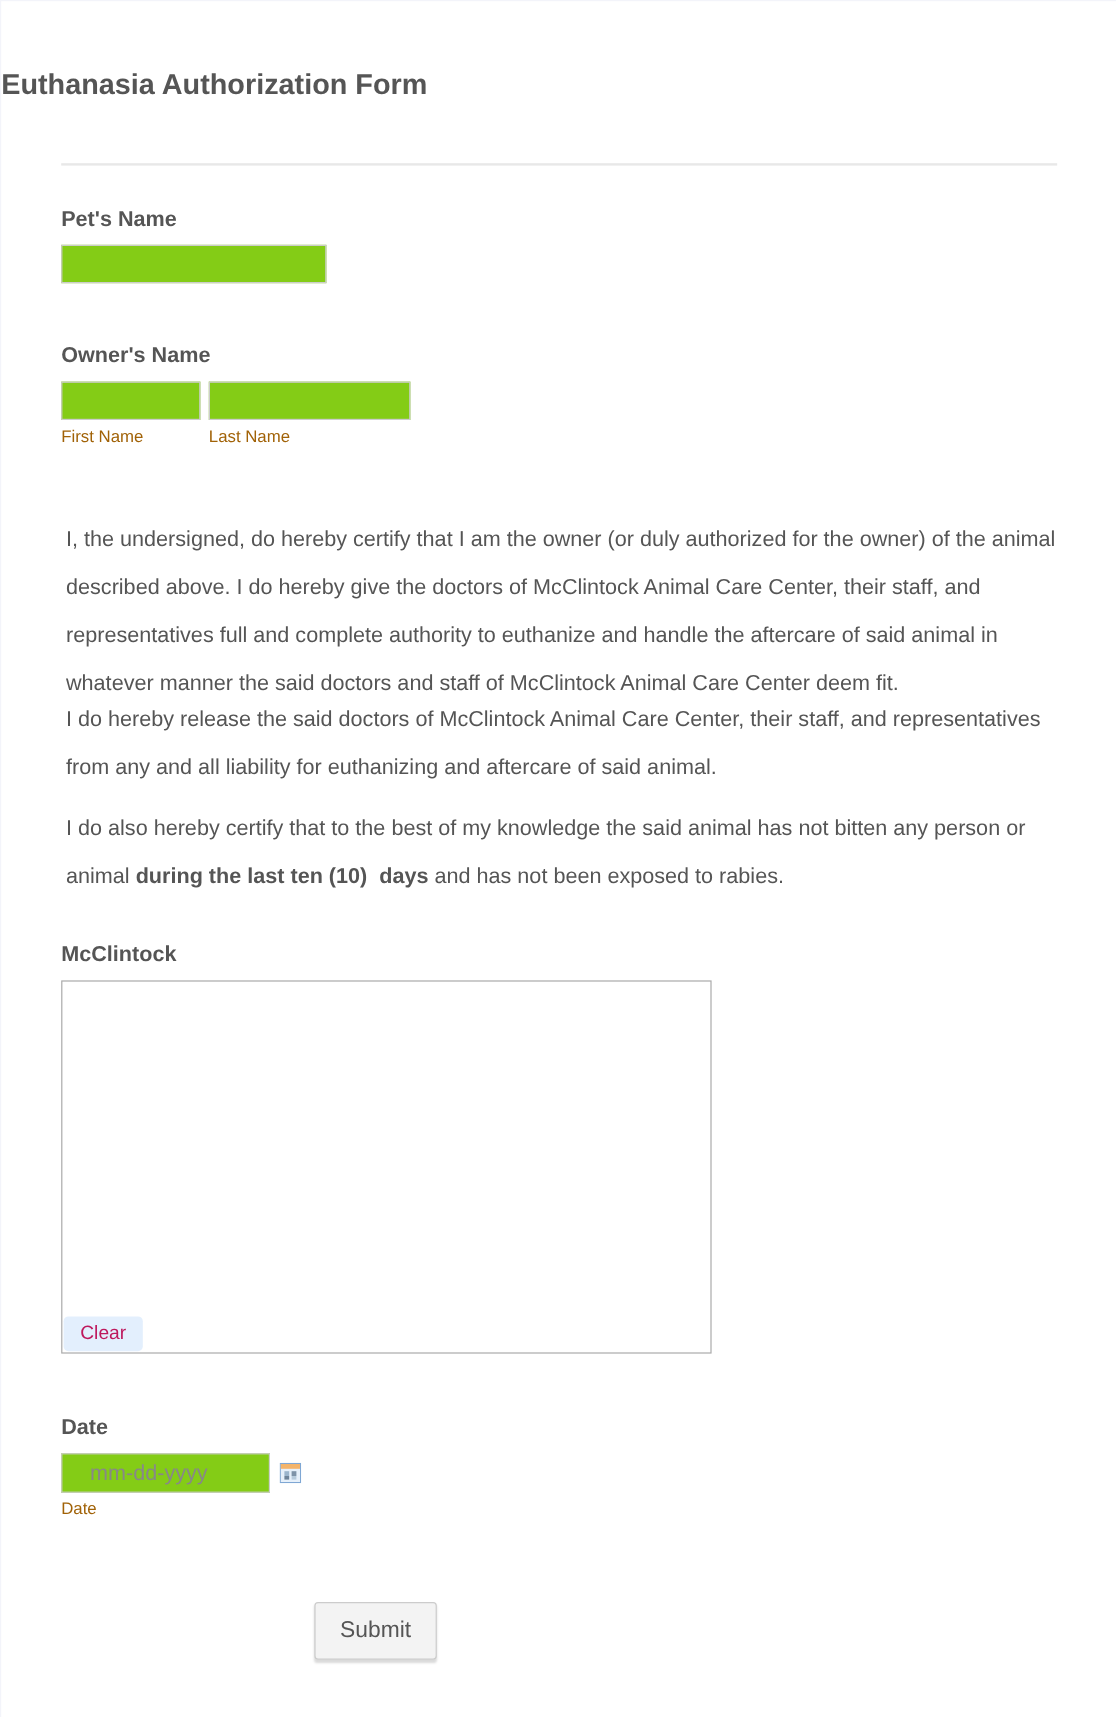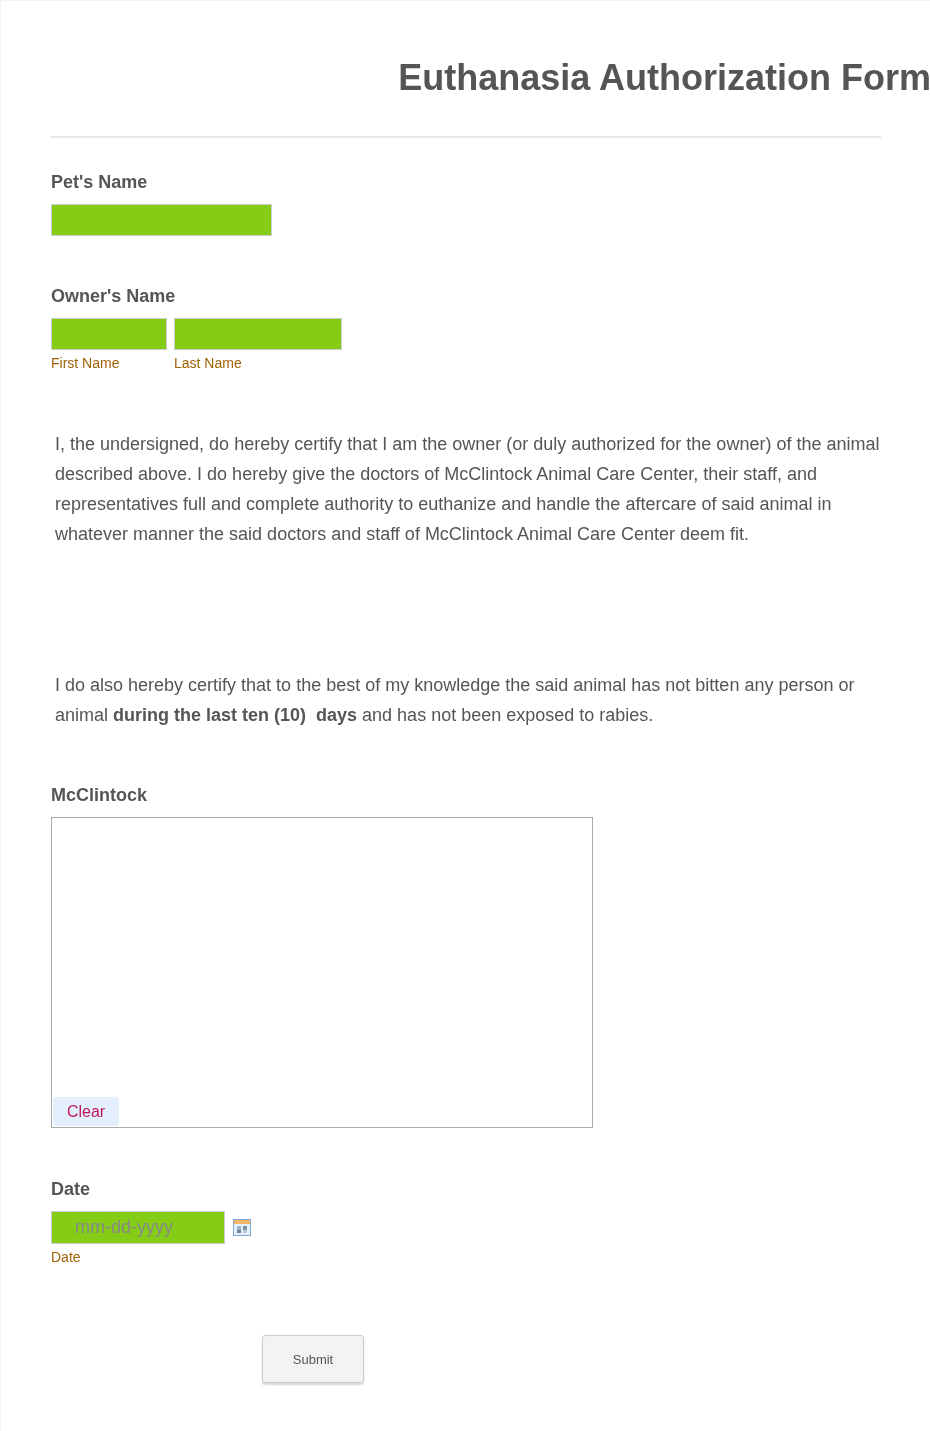--- a/index.html
+++ b/index.html
@@ -6,72 +6,73 @@
     body {
       width:930px; height:1431px; background:#f3f4fa;
       font-family:"Liberation Sans", sans-serif; color:#555;
       position:relative; overflow:hidden;
     }
     .form {
       position:absolute; left:1px; top:1px; width:929px; height:1430px;
       background:#fff;
     }
     .title {
-      position:absolute; left:0; top:56px; width:930px; text-align:right;
-      font-size:36px; font-weight:bold; color:#555;
+      position:absolute; left:0; top:56px; width:930px; text-align:left;
+      font-size:24px; font-weight:bold; color:#555;
     }
     .divider {
       position:absolute; left:50px; top:135px; width:830px; height:2px; background:#e8e8e8;
     }
     .label { position:absolute; font-size:18px; font-weight:bold; color:#555; }
     .input {
       position:absolute; box-sizing:border-box; border:1px solid #ccc;
       background:#84cc16; height:32px; font-family:"Liberation Sans", sans-serif; font-size:18px;
       color:#555; padding:0 23px; outline:none;
     }
     .sub { position:absolute; font-size:14px; color:#a16207; }
     .para {
-      position:absolute; left:54px; width:830px; font-size:18px; line-height:30px; color:#555;
+      position:absolute; left:54px; width:830px; font-size:18px; line-height:40px; color:#555;
       margin:0;
     }
     .sig {
       position:absolute; left:50px; top:816px; width:542px; height:311px; box-sizing:border-box;
       border:1px solid #aaa; background:#fff;
     }
     .clear-btn {
       position:absolute; left:1px; bottom:1px; width:66px; height:29px;
       background:#e3effd; border:none; border-radius:4px; color:#be185d; font-size:16px;
       font-family:"Liberation Sans", sans-serif; padding:0;
     }
     .date-input::placeholder { color:#888; }
     .cal-icon { position:absolute; left:232px; top:1218px; width:18px; height:17px; }
     .submit {
       position:absolute; left:261px; top:1334px; width:102px; height:48px;
       background:#f3f3f3; border:1px solid #ccc; border-radius:3px;
       box-shadow:0 2px 2px rgba(0,0,0,0.15);
-      font-size:13px; color:#555; font-family:"Liberation Sans", sans-serif;
+      font-size:19px; color:#555; font-family:"Liberation Sans", sans-serif;
     }
   </style>
 </head>
 <body>
 
 <div class="form">
   <div class="title">Euthanasia Authorization Form</div>
   <div class="divider"></div>
 
   <div class="label" style="left:50px;top:171px;">Pet's Name</div>
   <input class="input" style="left: 50px; top: 203px; width: 221px;" value="">
 
   <div class="label" style="left:50px;top:285px;">Owner's Name</div>
   <input class="input" style="left: 50px; top: 317px; width: 116px;" value="">
   <input class="input" style="left: 173px; top: 317px; width: 168px;" value="">
   <div class="sub" style="left:50px;top:354px;">First Name</div>
   <div class="sub" style="left:173px;top:354px;">Last Name</div>
 
   <p class="para" style="top:428px;">I, the undersigned, do hereby certify that I am the owner (or duly authorized for the owner) of the animal described above. I do hereby give the doctors of McClintock Animal Care Center, their staff, and representatives full and complete authority to euthanize and handle the aftercare of said animal in whatever manner the said doctors and staff of McClintock Animal Care Center deem fit.</p>
+  <p class="para" style="top:578px;">I do hereby release the said doctors of McClintock Animal Care Center, their staff, and representatives from any and all liability for euthanizing and aftercare of said animal.</p>
   <p class="para" style="top:669px;"><span>I do also hereby certify that to the best of my knowledge the said animal has not bitten any person or animal </span><b style="white-space:pre;">during the last ten (10)  days</b><span> and has not been exposed to rabies.</span></p>
 
   <div class="label" style="left:50px;top:784px;">McClintock</div>
   <div class="sig">
     <button class="clear-btn">Clear</button>
   </div>
 
   <div class="label" style="left:50px;top:1178px;">Date</div>
   <input class="input date-input" style="left: 50px; top: 1210px; width: 174px; height: 33px;" placeholder="mm-dd-yyyy">
   <svg class="cal-icon" viewBox="0 0 18 17">

